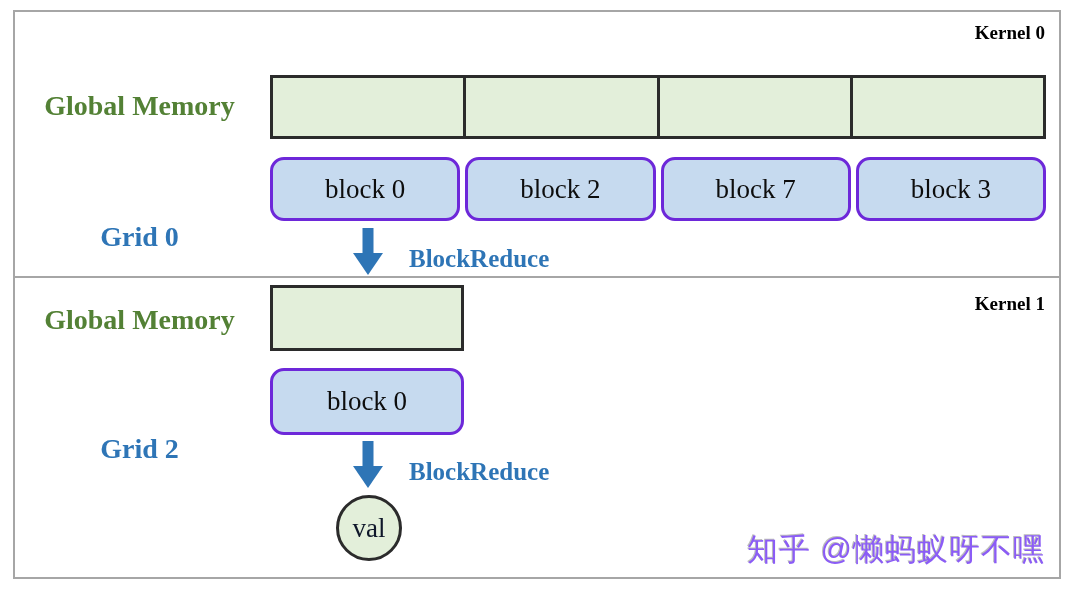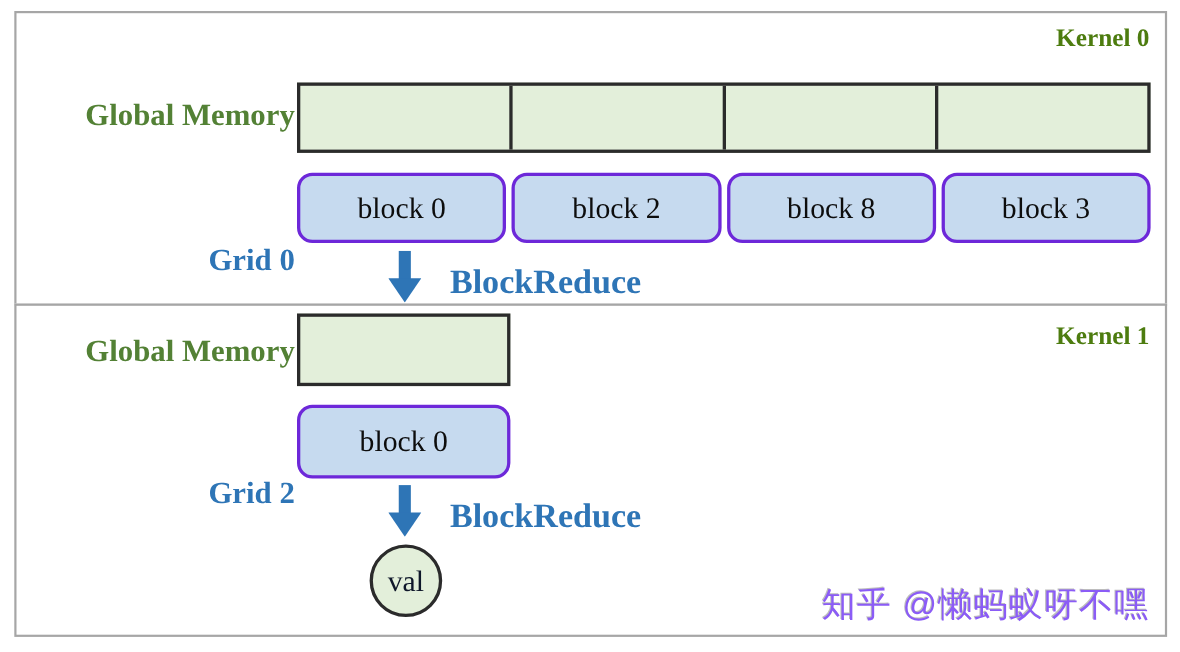--- a/index.html
+++ b/index.html
@@ -9,25 +9,25 @@
     font-family:"Liberation Serif","DejaVu Serif",serif; overflow:hidden;
   }
   .panel {
     position:absolute; left:13px; width:1048px;
     border:2px solid #a6a6a6; background:#ffffff;
   }
   .panel-0 { top:10px; height:268px; }
   .panel-1 { top:276px; height:303px; }
 
   .kernel-title {
-    position:absolute; right:14px; font-weight:bold; font-size:23px;
-    color:#4d7c0f; line-height:1.15; white-space:nowrap;
+    position:absolute; right:14px; font-weight:bold; font-size:19px;
+    color:#000000; line-height:1.15; white-space:nowrap;
   }
   .side-label {
-    position:absolute; left:16px; width:237px; text-align:right;
+    position:absolute; left:0; width:237px; text-align:center;
     font-weight:bold; font-size:28px; line-height:34px; white-space:nowrap;padding-left:12px;
   }
   .green-label { color:#538135; }
   .blue-label  { color:#2e75b6;margin-top:48px; }
 
   .memory-bar {
     position:absolute; left:255px; display:flex;
     background:#e3efda; border:3px solid #2b2b2b;
   }
   .memory-seg { flex:1; }
@@ -36,21 +36,21 @@
   .blocks-row { position:absolute; left:255px; display:flex; gap:5px; }
   .block {
     flex:1; border:3px solid #6d28d9; border-radius:14px; background:#c6daef;
     display:flex; align-items:center; justify-content:center;
     font-size:27px; color:#0d0d0d; white-space:nowrap;
   }
 
   .arrow-group { position:absolute; display:flex; align-items:flex-end; }
   .arrow-icon { display:block; }
   .arrow-text {
-    margin-left:26px; margin-bottom:4px; font-weight:bold; font-size:31px;
+    margin-left:26px; margin-bottom:4px; font-weight:bold; font-size:25px;
     color:#2e75b6; line-height:1; white-space:nowrap;
   }
 
   .val-circle {
     position:absolute; width:66px; height:66px; border-radius:50%;
     border:3px solid #2b2b2b; background:#e3efda;
     display:flex; align-items:center; justify-content:center;
     font-size:27px; color:#0f172a;
   }
 
@@ -94,21 +94,21 @@
       <div class="memory-seg"></div>
       <div class="memory-seg"></div>
       <div class="memory-seg"></div>
     </div>
 
     <div class="side-label blue-label">Grid 0</div>
 
     <div class="blocks-row">
       <div class="block">block 0</div>
       <div class="block">block 2</div>
-      <div class="block">block 8</div>
+      <div class="block">block 7</div>
       <div class="block">block 3</div>
     </div>
 
     <div class="arrow-group">
       <svg class="arrow-icon" width="30" height="47" viewBox="0 0 30 47">
         <rect x="9.5" y="0" width="11" height="26" fill="#2e75b6"></rect>
         <polygon points="0,25 30,25 15,47" fill="#2e75b6"></polygon>
       </svg>
       <span class="arrow-text">BlockReduce</span>
     </div>

